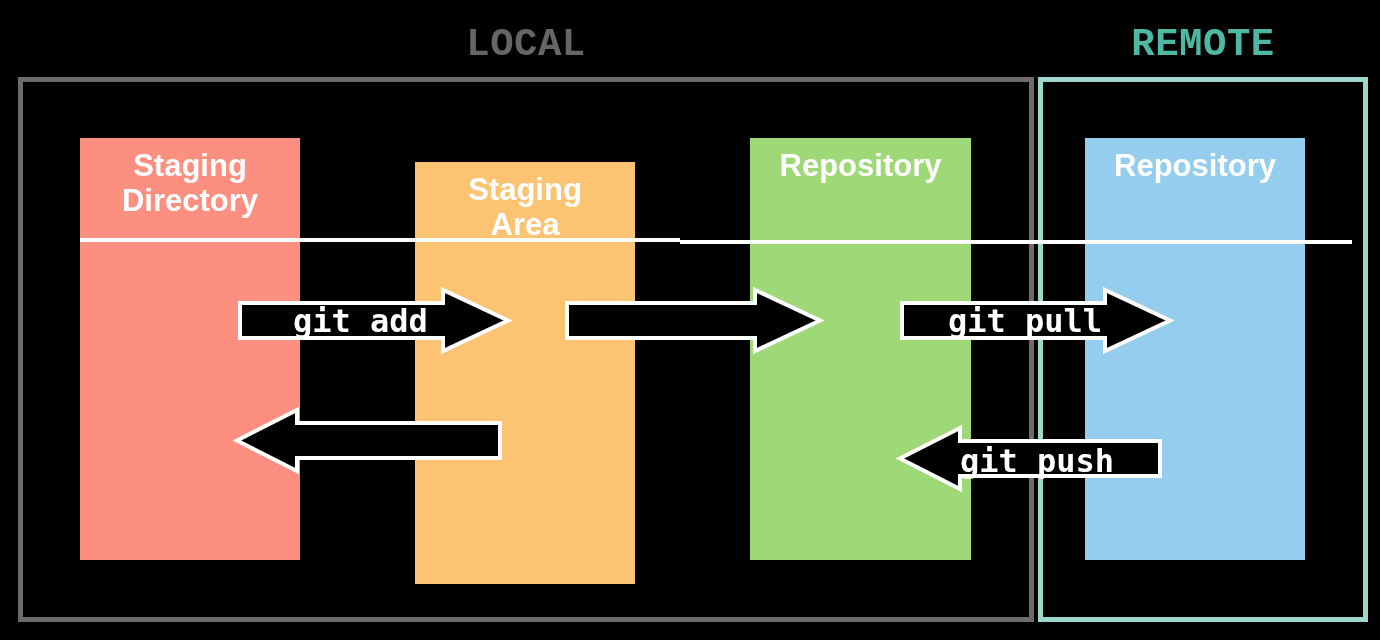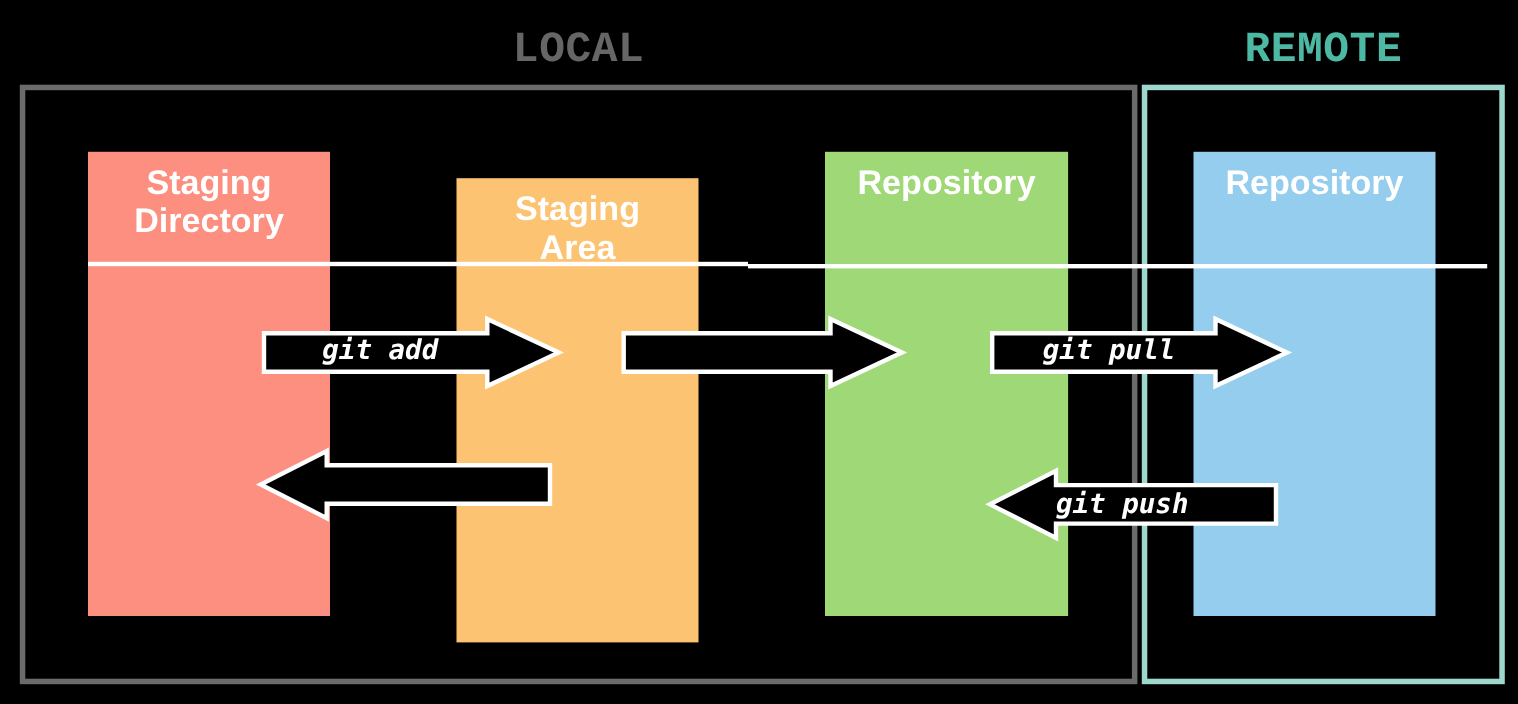--- a/index.html
+++ b/index.html
@@ -95,25 +95,24 @@
   
   .arrow {
     position: absolute;
     display: block;
   }
   .arrow svg { display: block; overflow: visible; }
   .arrow-text {
     position: absolute;
     color: #ffffff;
     font-family: "DejaVu Sans Mono", "Liberation Mono", monospace;
-    font-size: 25px;
+    font-size: 32px;
     font-weight: bold;
     white-space: nowrap;
     line-height: 1;
-    font-style: italic;
   }
 
   #arrow-add     { left: 238px; top: 288px; }
   #arrow-add-text{ left: 293px; top: 305px; }
 
   #arrow-commit     { left: 565px; top: 288px; }
   #arrow-commit-text{ left: 590px; top: 305px; }
 
   #arrow-push     { left: 900px; top: 288px; }
   #arrow-push-text{ left: 948px; top: 305px; }

